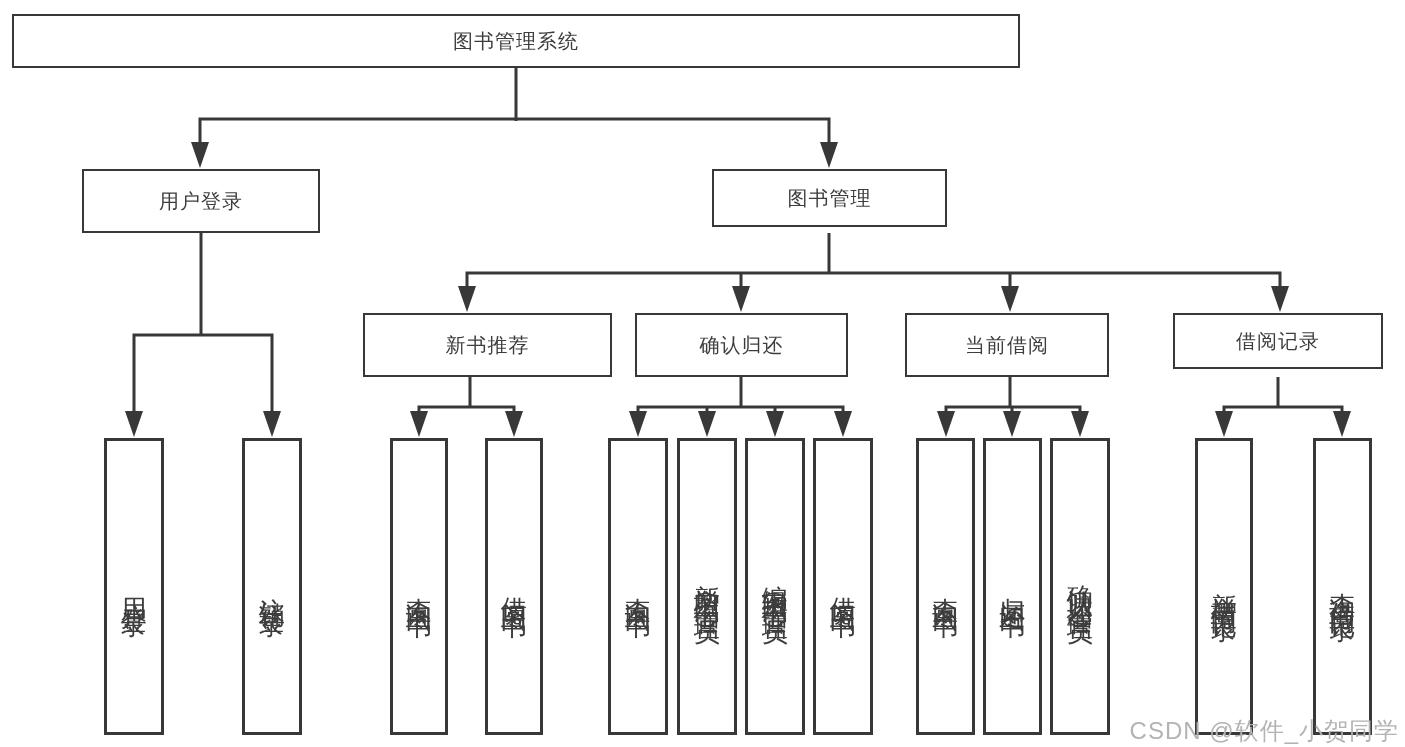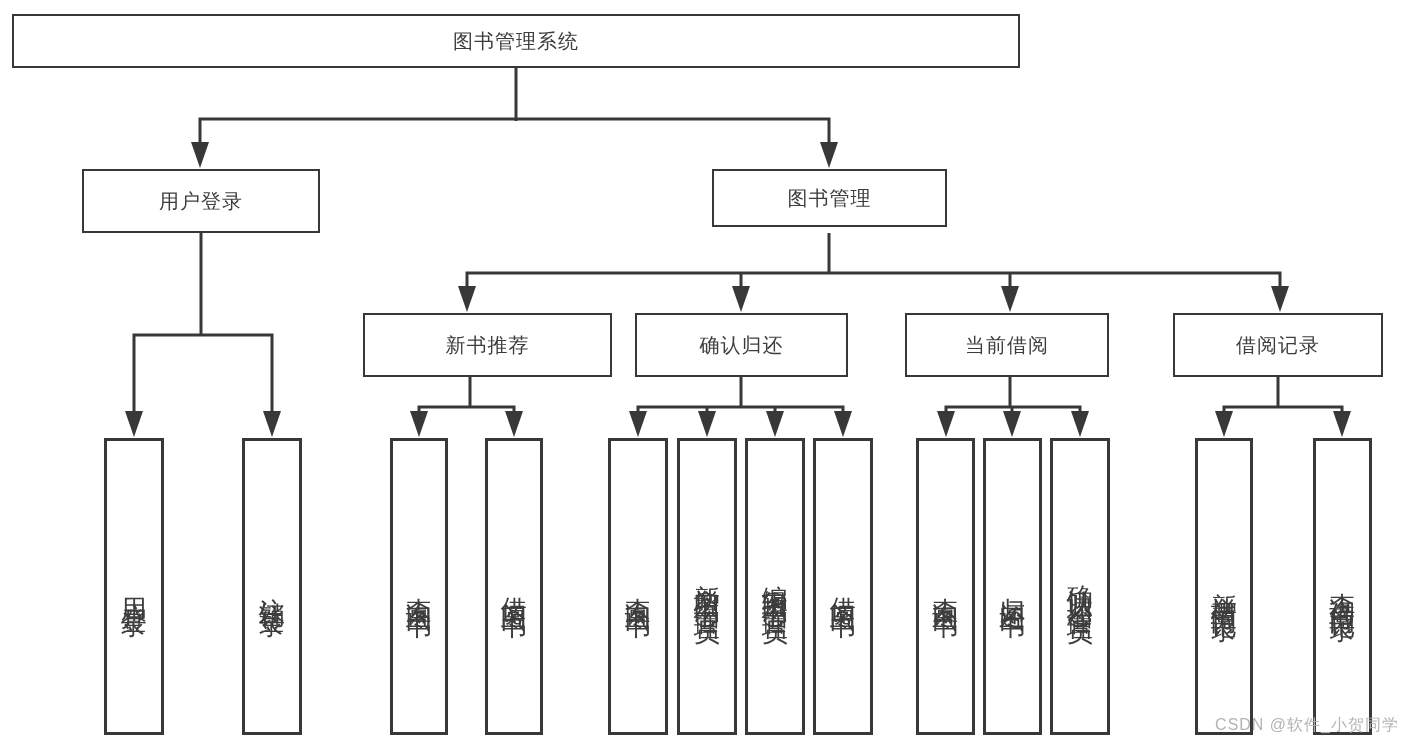--- a/index.html
+++ b/index.html
@@ -38,21 +38,21 @@
     writing-mode:vertical-rl;
     text-orientation:mixed;
     font-size:26px;
     letter-spacing:5px;
     line-height:1.1;
     white-space:nowrap;
   }
   .watermark{
     position:absolute;
     right:6px;top:715px;
-    font-size:16px;
+    font-size:24px;
     letter-spacing:1px;
     color:var(--watermark);
     pointer-events:none;
   }
 </style>
 </head>
 <body>
 
 <div class="stage">
 
@@ -111,21 +111,21 @@
 
   <div class="box h-box" style="left:363px;top:313px;width:249px;height:64px">
     <span class="label">新书推荐</span>
   </div>
   <div class="box h-box" style="left:635px;top:313px;width:213px;height:64px">
     <span class="label">确认归还</span>
   </div>
   <div class="box h-box" style="left:905px;top:313px;width:204px;height:64px">
     <span class="label">当前借阅</span>
   </div>
-  <div class="box h-box" style="left:1173px;top:313px;width:210px;height:64px">
+  <div class="box h-box" style="left:1173px;top:313px;width:210px;height:56px">
     <span class="label">借阅记录</span>
   </div>
 
   <div class="box v-box" style="left:104px;top:438px;width:60px;height:297px">
     <span class="label">用户登录</span>
   </div>
   <div class="box v-box" style="left:242px;top:438px;width:60px;height:297px">
     <span class="label">注销登录</span>
   </div>
 

